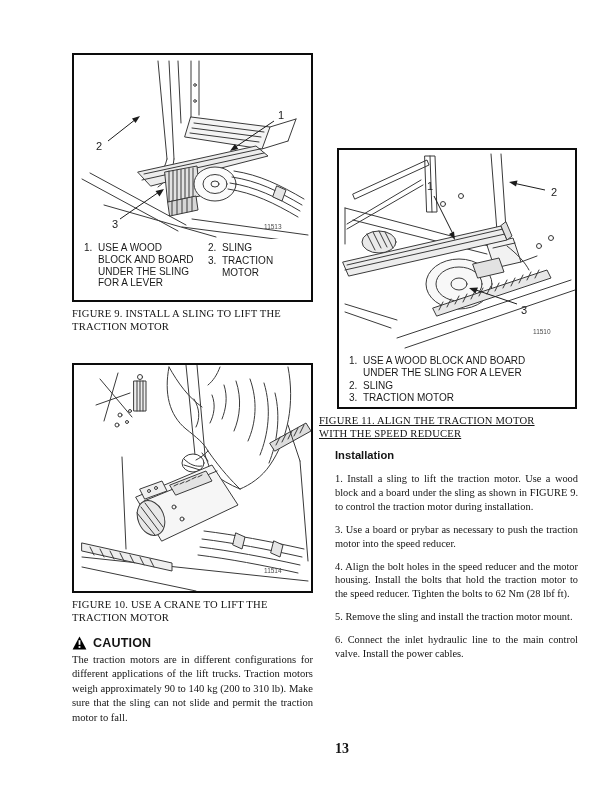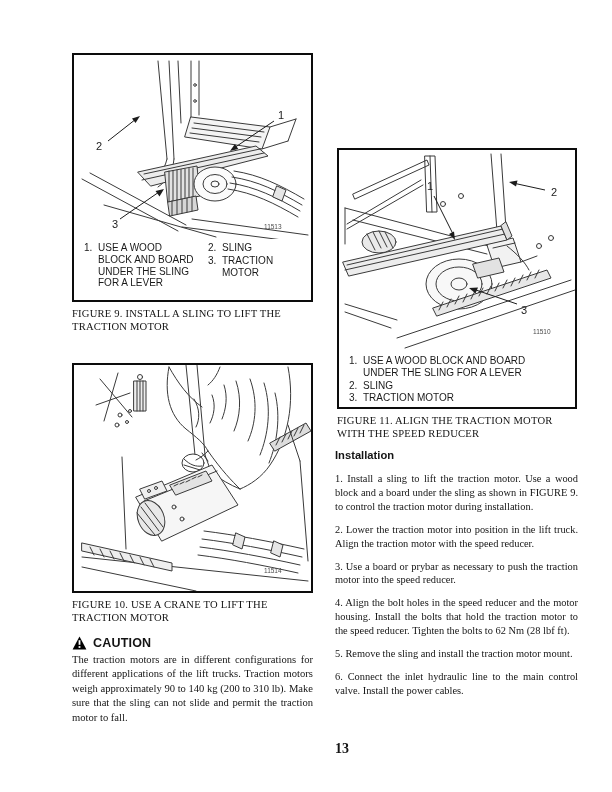--- a/index.html
+++ b/index.html
@@ -273,29 +273,28 @@
         <span class="legend-num">2.</span>
         <span class="legend-txt">SLING</span>
       </div>
       <div class="legend-item">
         <span class="legend-num">3.</span>
         <span class="legend-txt">TRACTION MOTOR</span>
       </div>
     </div>
   </div>
 
-  <div class="caption" style="left:337px; top:414px; width:240px;">
+  <div class="caption" style="left:319px; top:414px; width:240px;text-decoration:underline;">
     <div>FIGURE 11. ALIGN THE TRACTION MOTOR</div>
     <div>WITH THE SPEED REDUCER</div>
   </div>
 
   <div class="col" style="left:335px; top:449px; width:243px;">
     <div class="install-heading">Installation</div>
     <p class="para">1. Install a sling to lift the traction motor. Use a wood block and a board under the sling as shown in FIGURE 9. to control the traction motor during installation.</p>
-    <p class="para">2. Lower the traction motor into position in the lift truck. Align the traction motor with the speed reducer.</p>
     <p class="para">3. Use a board or prybar as necessary to push the traction motor into the speed reducer.</p>
     <p class="para">4. Align the bolt holes in the speed reducer and the motor housing. Install the bolts that hold the traction motor to the speed reducer. Tighten the bolts to 62 Nm (28 lbf ft).</p>
     <p class="para">5. Remove the sling and install the traction motor mount.</p>
     <p class="para">6. Connect the inlet hydraulic line to the main control valve. Install the power cables.</p>
   </div>
 
   <div class="page-number">13</div>
 
 </div>
 

